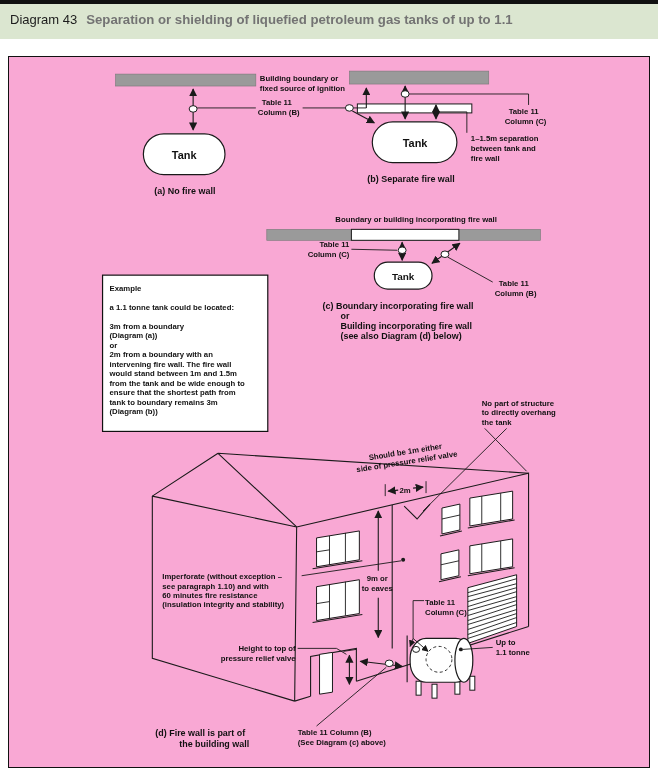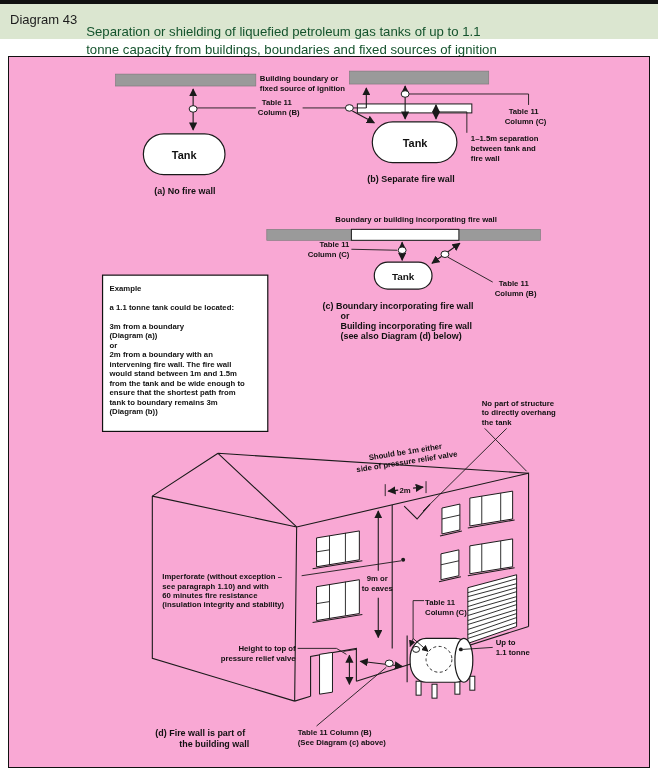--- a/index.html
+++ b/index.html
@@ -6,21 +6,21 @@
   body{
     width:658px;height:770px;position:relative;background:#ffffff;
     font-family:"Liberation Sans","DejaVu Sans",sans-serif;
   }
   .header{
     position:absolute;left:0;top:0;width:658px;height:39px;
     background:#dbe6d0;border-top:4px solid #101010;box-sizing:border-box;
     display:flex;align-items:flex-start;padding:7px 6px 0 10px;
   }
   .header .prefix{font-size:13px;color:#1c1c1c;margin-right:9px;white-space:nowrap;padding-top:1px;}
-  .header .title{font-size:13.2px;font-weight:normal;color:#14532d;line-height:1.35;margin-top:12px;}
+  .header .title{font-size:13.2px;font-weight:bold;color:#737373;line-height:1.35;}
   .box{
     position:absolute;left:8px;top:56px;width:642px;height:712px;
     border:1.6px solid #111;box-sizing:border-box;background:#f9a8d4;overflow:hidden;
   }
   .box svg{display:block;}
   .lbl{font-size:7.8px;font-weight:bold;fill:#111;}
   .cap{font-size:9px;font-weight:bold;fill:#111;}
   .tank-t{font-size:11px;font-weight:bold;fill:#111;}
   .tank-s{font-size:10px;font-weight:bold;fill:#111;}
   .ex{font-size:7.8px;font-weight:bold;fill:#111;}
@@ -29,21 +29,20 @@
   .shape{stroke:#1a1a1a;stroke-width:1.2;fill:#ffffff;}
   .mark{stroke:#1a1a1a;stroke-width:1;fill:#ffffff;}
 </style>
 </head>
 <body>
 
 <div class="header">
   <span class="prefix">Diagram 43</span>
   <span class="title">
     <span style="display:block">Separation or shielding of liquefied petroleum gas tanks of up to 1.1</span>
-    <span style="display:block">tonne capacity from buildings, boundaries and fixed sources of ignition</span>
   </span>
 </div>
 
 <div class="box">
 <svg width="639" height="709" viewBox="8 56 642 712" xmlns="http://www.w3.org/2000/svg">
   <defs>
     <marker id="ah" viewBox="0 0 10 10" refX="9" refY="5" markerWidth="7.5" markerHeight="7.5" orient="auto-start-reverse">
       <path d="M0,0 L10,5 L0,10 Z" fill="#1a1a1a"></path>
     </marker>
   </defs>

